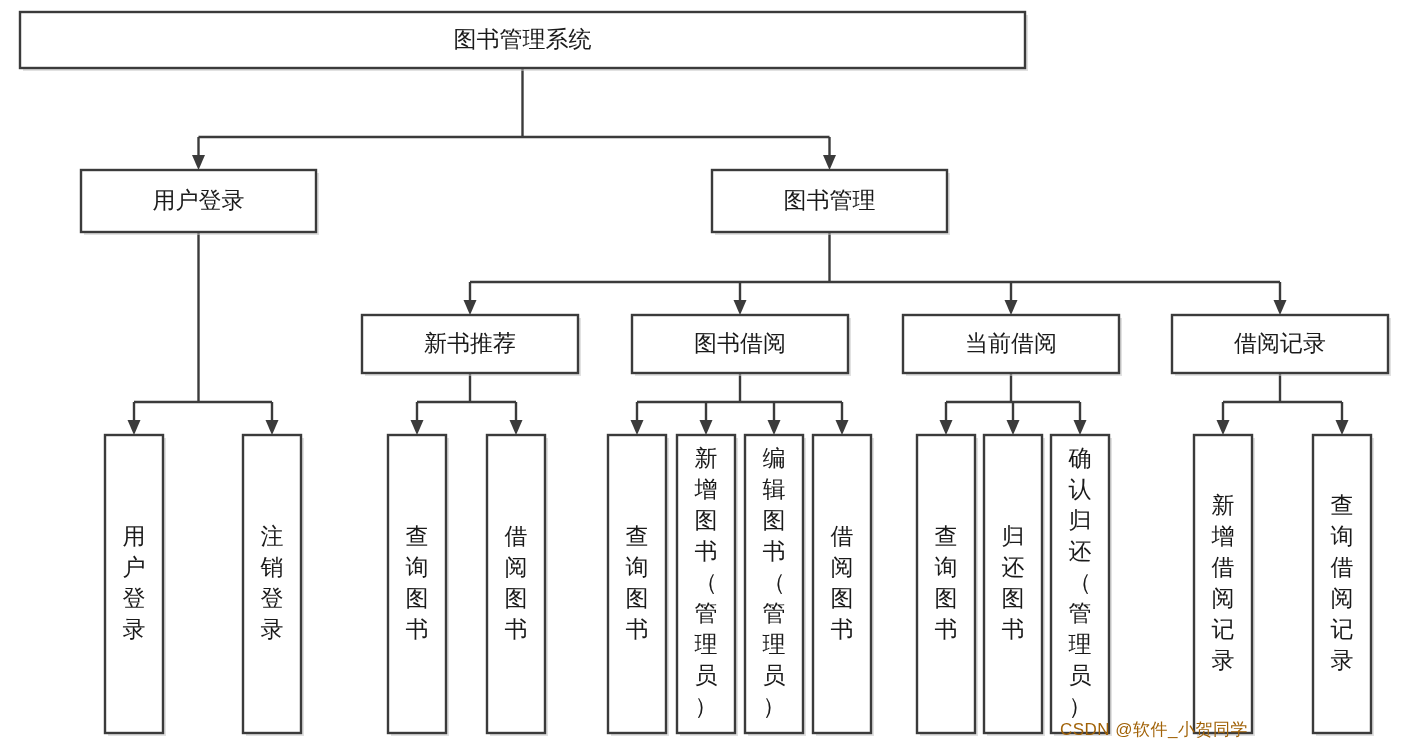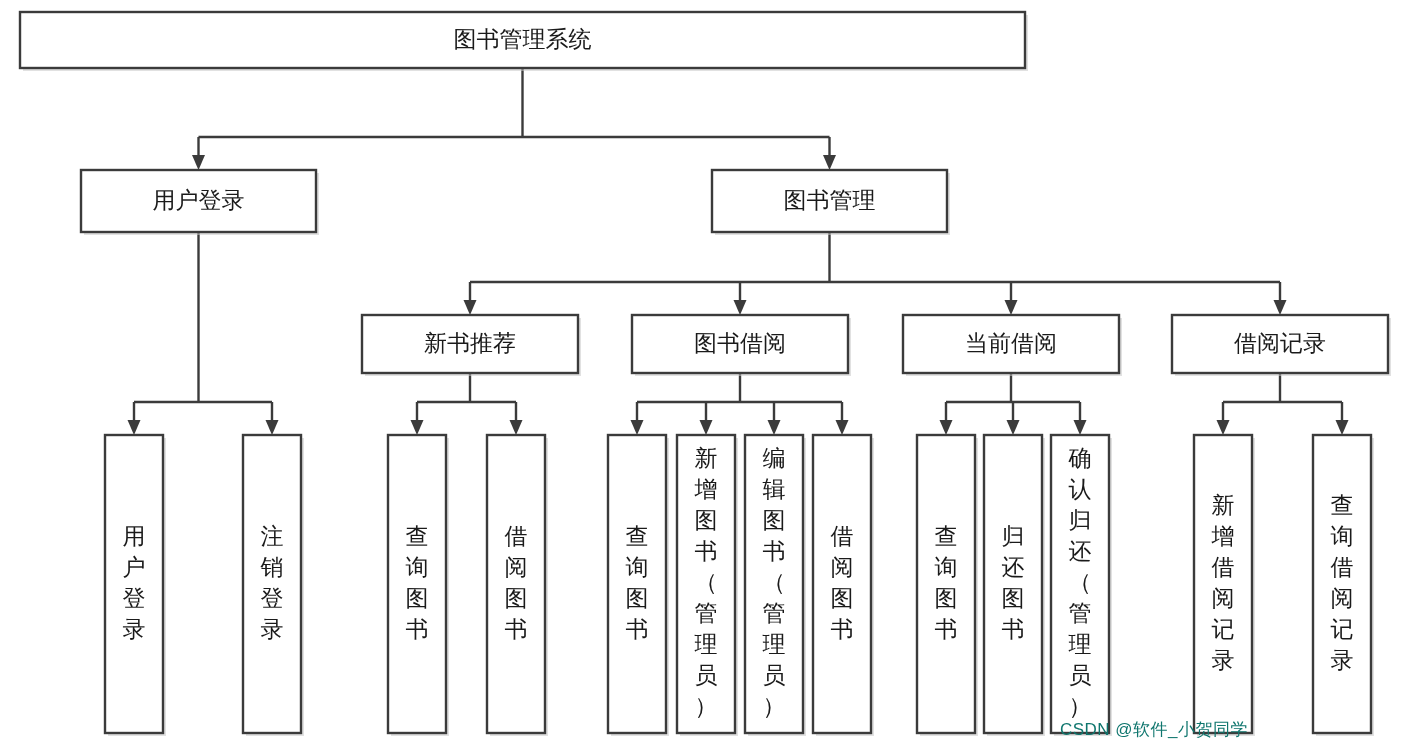--- a/index.html
+++ b/index.html
@@ -52,21 +52,21 @@
   }
   .label-v {
     font-size: 23px;
   }
   .watermark {
     position: absolute;
     right: 8px;
     bottom: 6px;
     font-family: "Liberation Sans", "DejaVu Sans", sans-serif;
     font-size: 17px;
-    color: #0f766e;
+    color: #a16207;
     white-space: nowrap;
     letter-spacing: 0.5px;
   }
 </style>
 </head>
 <body>
 
 <div id="diagram-root">
   <svg id="tree-svg" width="1405" height="747" viewBox="0 0 1405 747" xmlns="http://www.w3.org/2000/svg">
     <g id="edges-layer">

